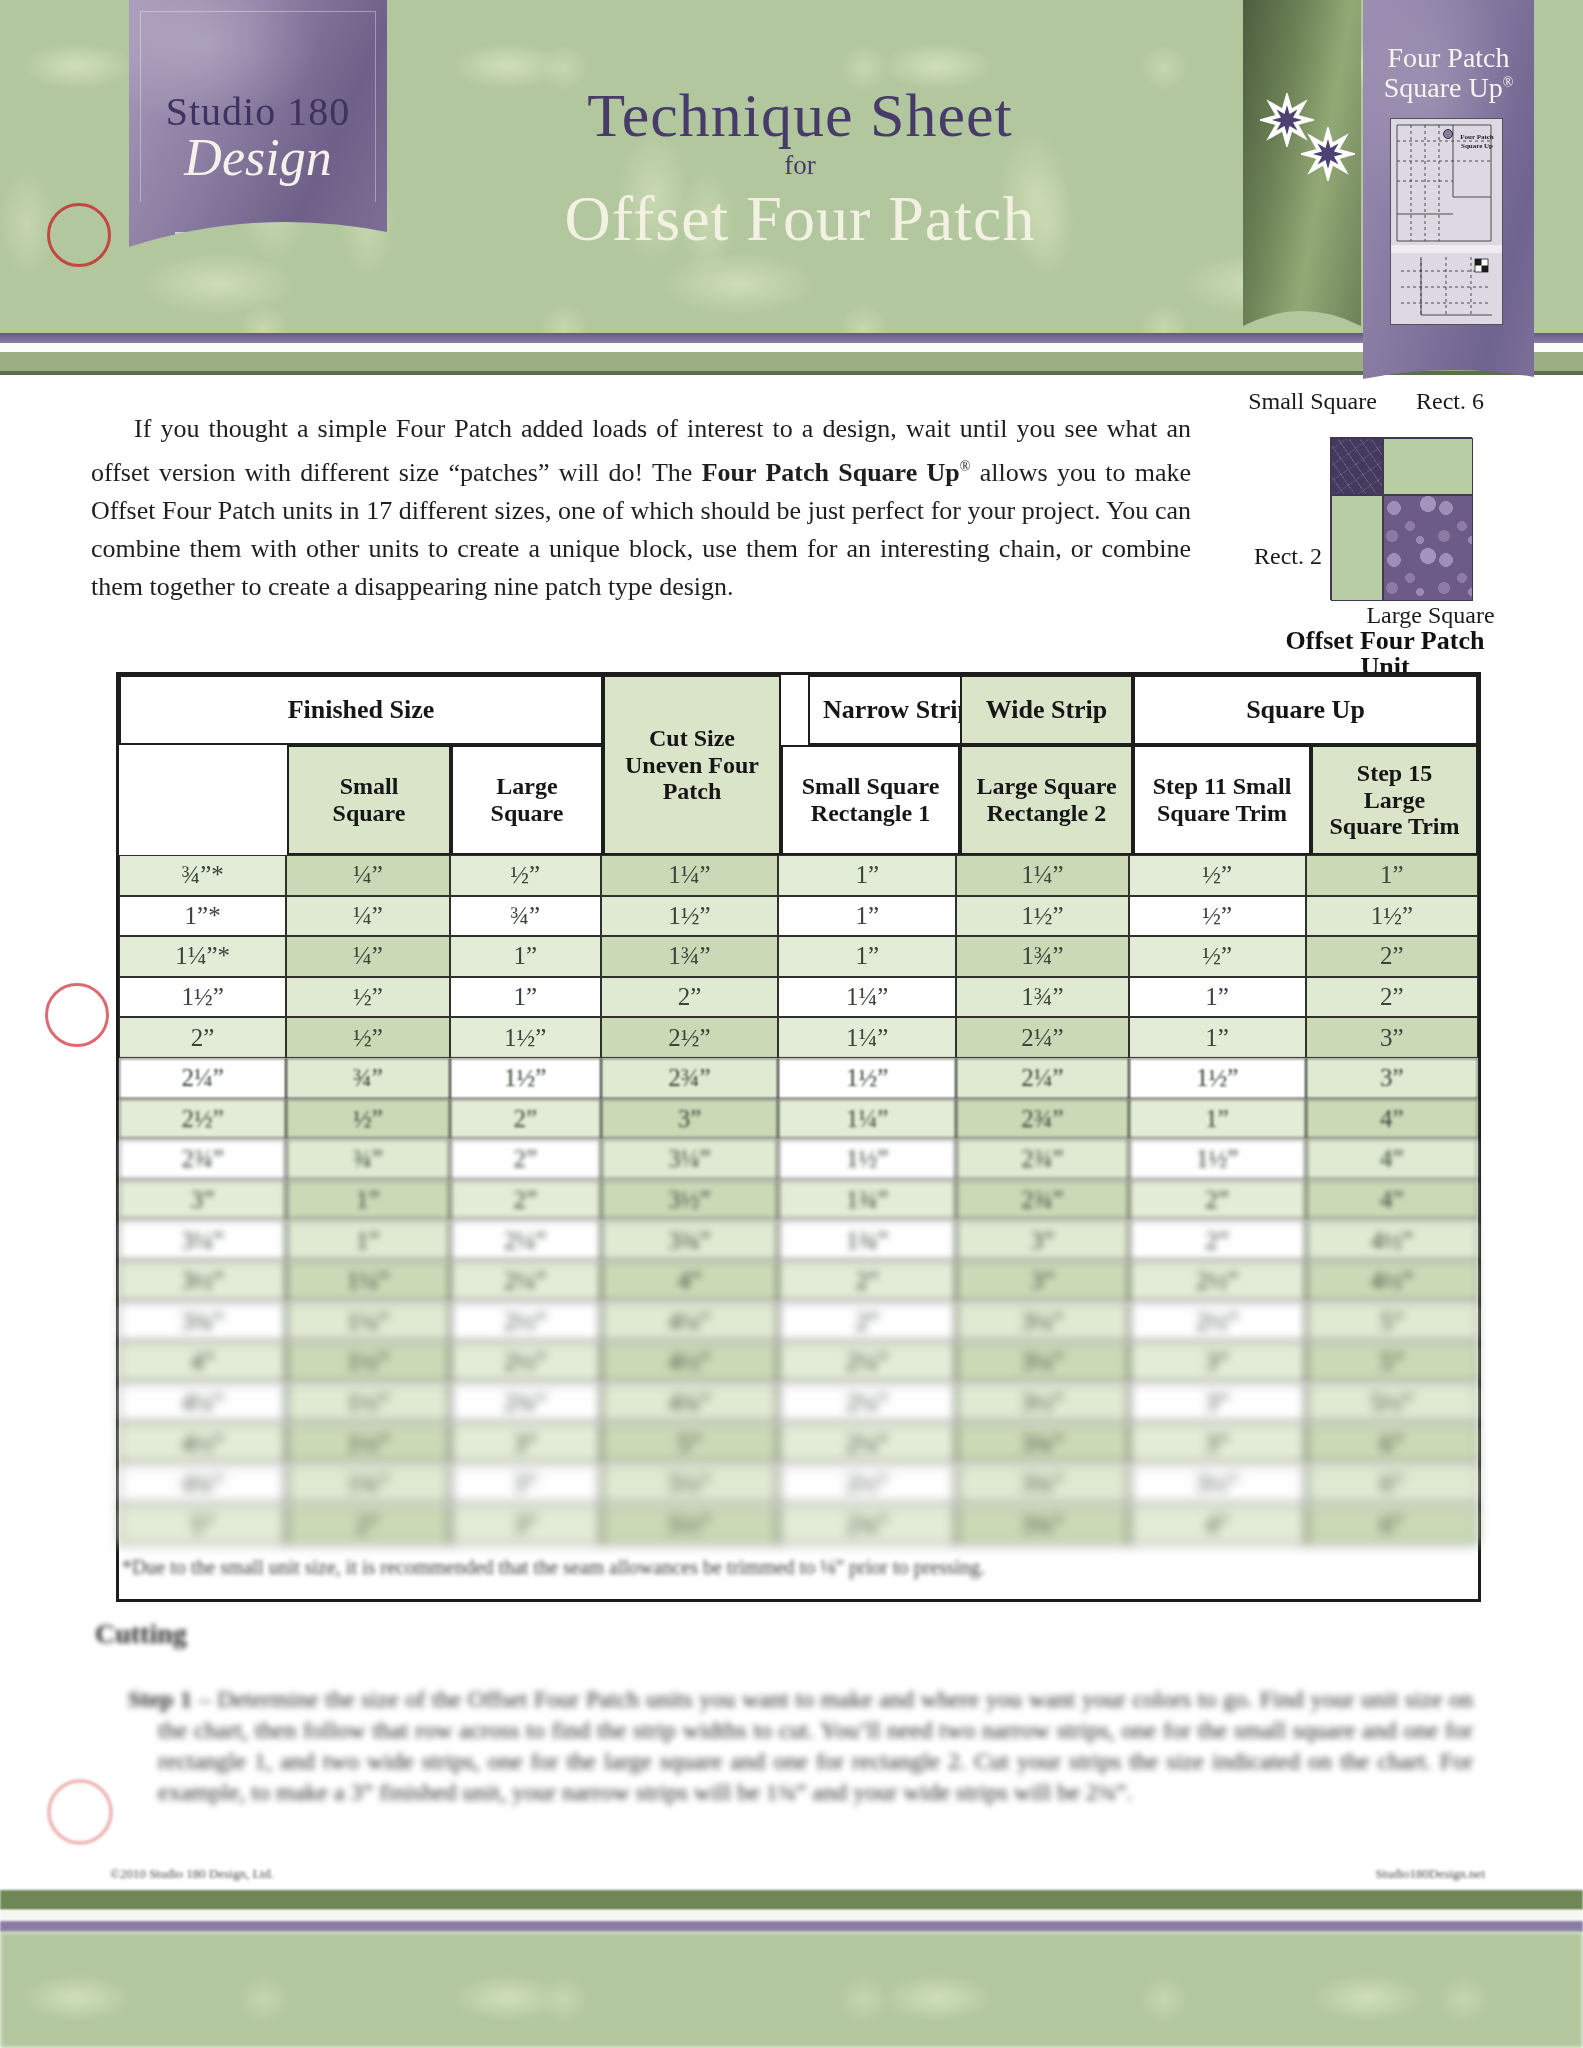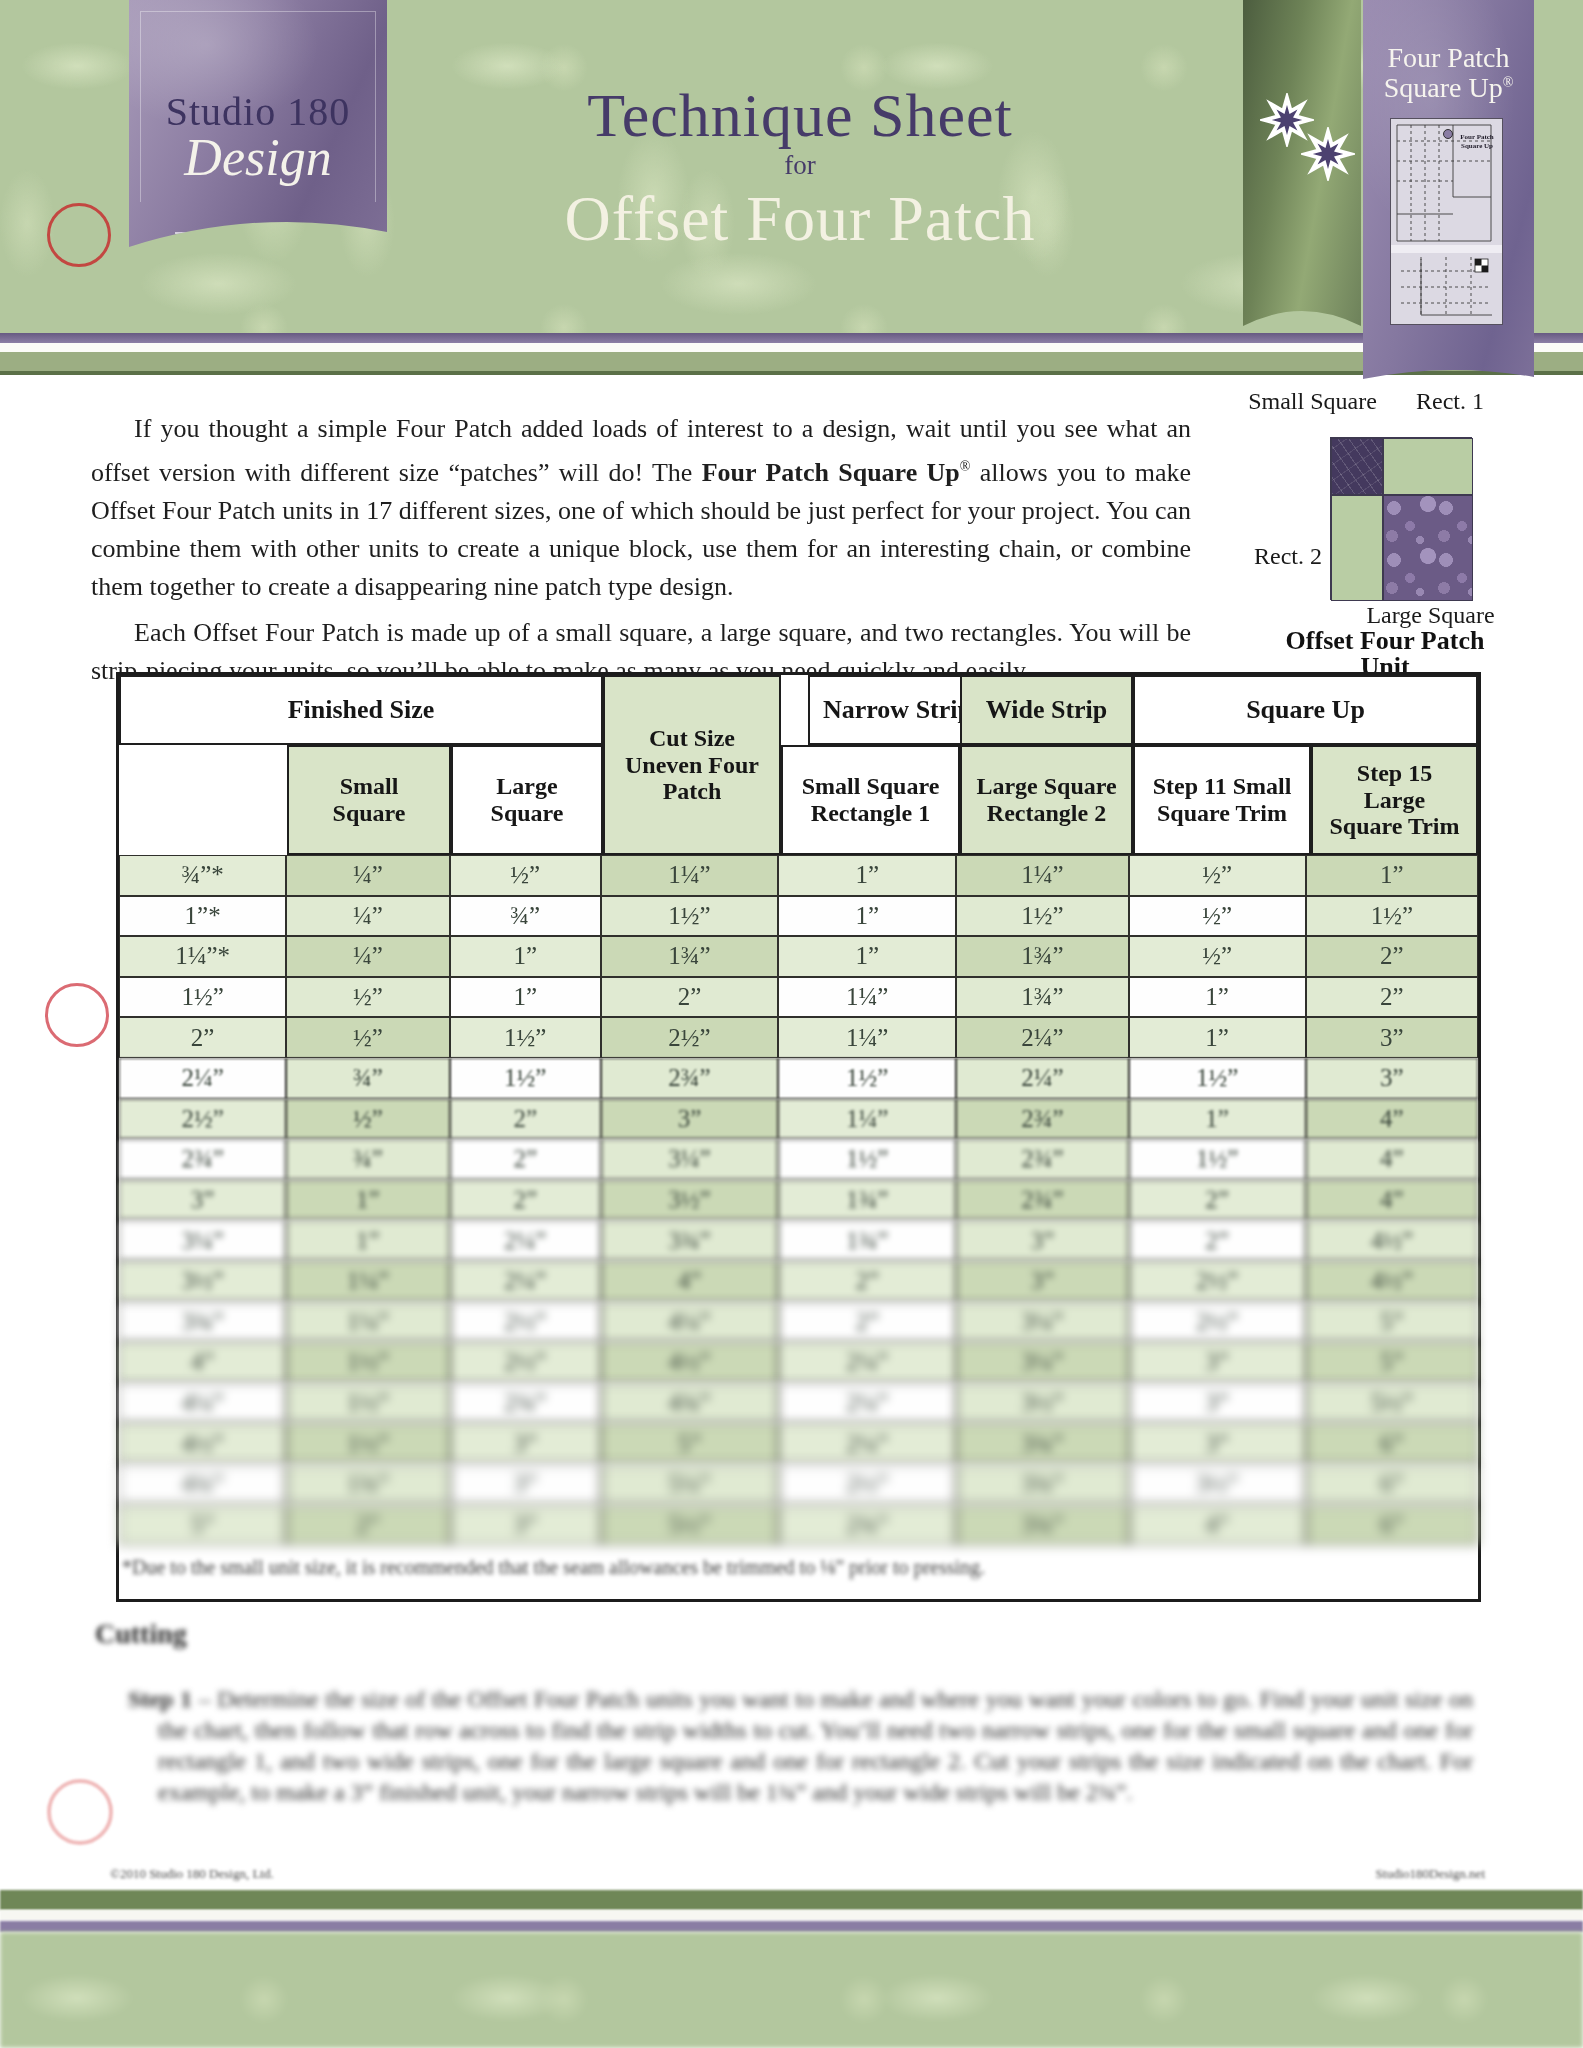--- a/index.html
+++ b/index.html
@@ -202,24 +202,23 @@
       <text x="86" y="20" font-size="7" font-weight="bold" fill="#201c2a" text-anchor="middle" font-family="Liberation Serif, serif">Four Patch</text>
       <text x="86" y="29" font-size="7" font-weight="bold" fill="#201c2a" text-anchor="middle" font-family="Liberation Serif, serif">Square Up</text>
     </svg>
   </div>
 
   <div class="red-circle rc1"></div>
   <div class="red-circle rc2"></div>
   <div class="red-circle rc3"></div>
 
   <p class="para p1"><span>If you thought a simple Four Patch added loads of interest to a design, wait until you see what an offset version with different size “patches” will do! The </span><b>Four Patch Square Up</b><sup style="font-size:14px">®</sup><span> allows you to make Offset Four Patch units in 17 different sizes, one of which should be just perfect for your project. You can combine them with other units to create a unique block, use them for an interesting chain, or combine them together to create a disappearing nine patch type design.</span></p>
-  <p class="para p2">Each Offset Four Patch is made up of a small square, a large square, and two rectangles. You will be strip-piecing your units, so you’ll be able to make as many as you need quickly and easily.</p>
 
   <div class="diag-label lab-ss">Small Square</div>
-  <div class="diag-label lab-r1">Rect. 1</div>
+  <div class="diag-label lab-r1">Rect. 6</div>
   <div class="diag-label lab-r2">Rect. 2</div>
   <div class="diag-label lab-ls">Large Square</div>
   <div class="patch">
     <div class="cell pc-small"></div>
     <div class="cell pc-r1"></div>
     <div class="cell pc-r2"></div>
     <div class="cell pc-large"></div>
   </div>
   <div class="caption1">Offset Four Patch</div>
   <div class="caption2">Unit</div>

